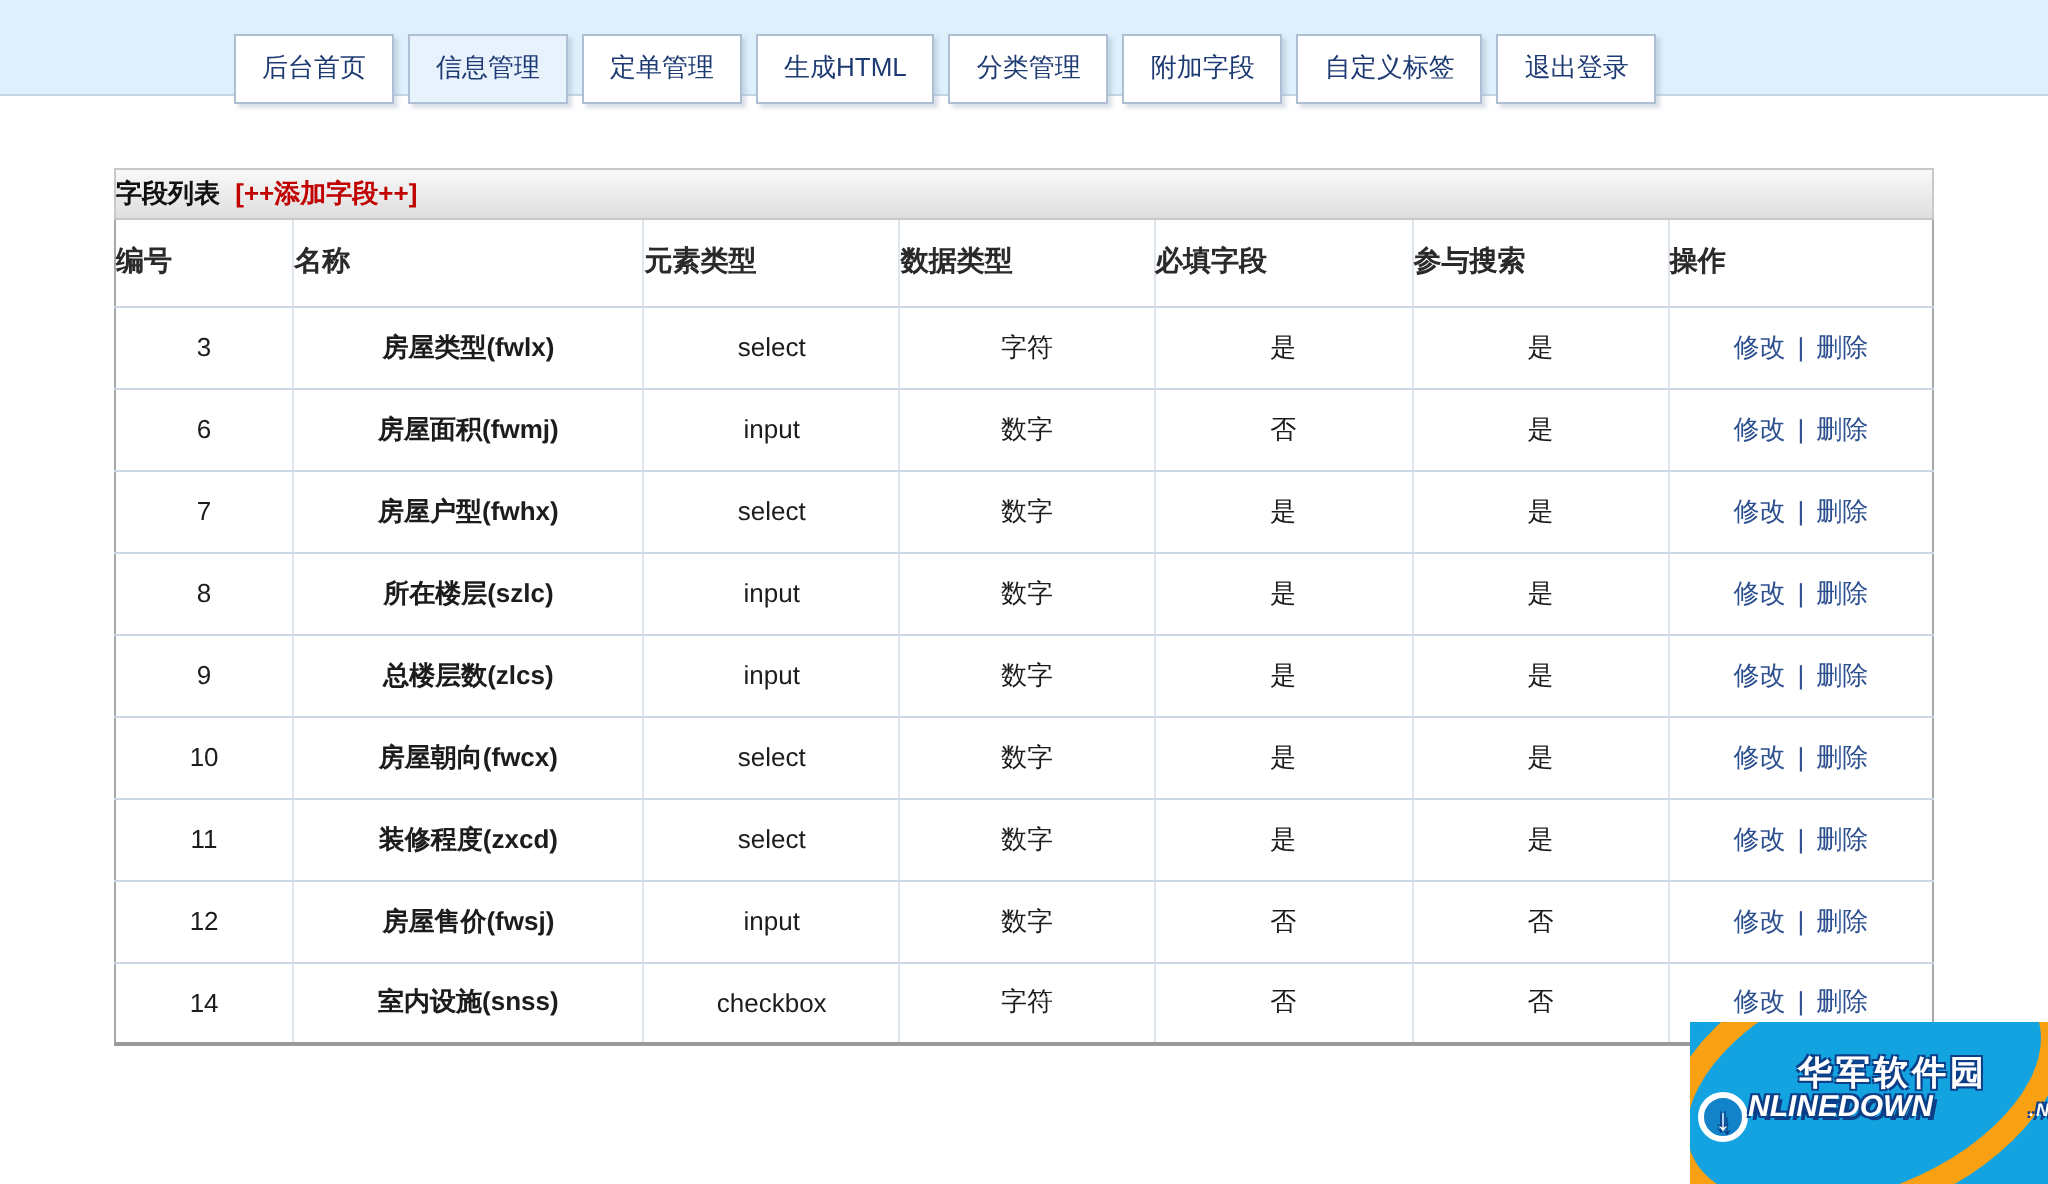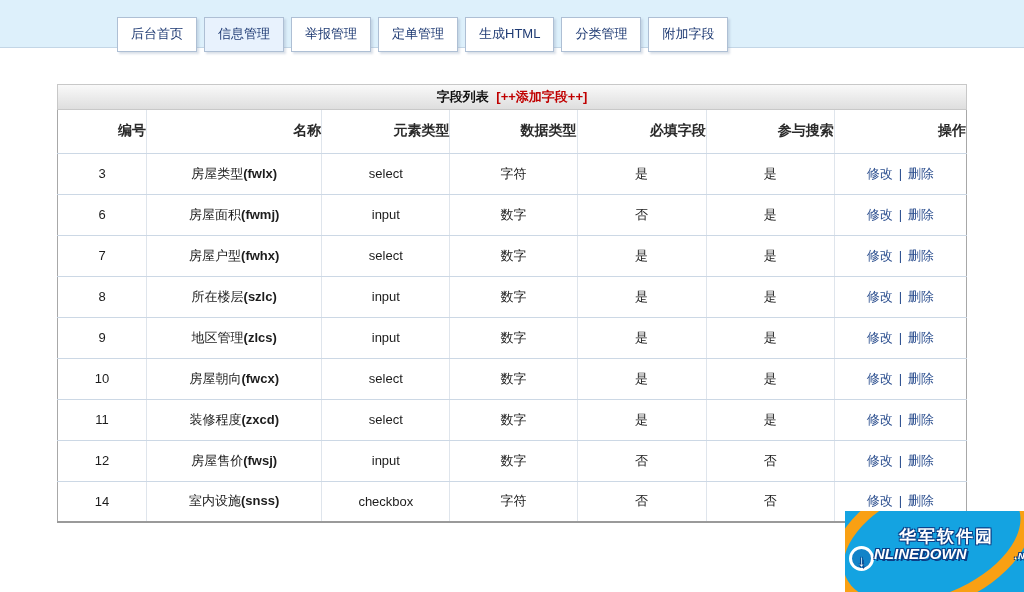--- a/index.html
+++ b/index.html
@@ -23,44 +23,44 @@
     background:#ffffff; border:1px solid #aebfd4;
     padding:7px 13px 8px 13px; font-size:13px; color:#1e3a73;
     cursor:pointer; white-space:nowrap;
     box-shadow:2px 2px 2px rgba(150,165,190,0.35);
   }
   .tab.active { background:#e8f2fd; }
 
   
   .panel { position:absolute; left:57px; top:84px; width:910px; }
   .title-bar {
-    height:26px; line-height:24px; text-align:center;
+    height:26px; line-height:24px; 
     background:linear-gradient(#f9f9f9,#dedede);
     border:1px solid #c8c8c8;
     font-size:13px; font-weight:bold; color:#111;
   }
   .title-bar .add-link { color:#c00000; text-decoration:none; font-weight:bold; margin-left:4px; cursor:pointer; }
 
   table.fields {
     width:910px; table-layout:fixed; border-collapse:collapse;
     border-left:1px solid #a8a8a8; border-right:1px solid #a8a8a8;
     border-bottom:2px solid #9a9a9a; background:#fff;
   }
   table.fields th {
     height:43px; font-size:14px; font-weight:bold; color:#2a2a2a;
-    text-align:right; background:#fff;
+    text-align:left; background:#fff;
     border-right:1px solid #dfe5ec; border-bottom:1px solid #ccd8e5;
   }
   table.fields td {
     height:41px; font-size:13px; color:#1c1c1c; text-align:center;
     border-right:1px solid #dfe5ec; border-bottom:1px solid #ccd8e5;
     background:#fff;
   }
   table.fields th:last-child, table.fields td:last-child { border-right:none; }
-  td.c-name b { font-weight:normal;margin-top:10px; }
+  td.c-name b { font-weight:bold;margin-top:10px; }
   td.c-name span { font-weight:bold; }
   td.c-ops a { color:#2c4f8f; text-decoration:none; cursor:pointer; }
   td.c-ops .sep { color:#2c4f8f; margin:0 6px; }
 
   
   .watermark {
     position:absolute; left:845px; top:511px; width:201px; height:81px;
     background:#14a3e1; overflow:hidden; z-index:10;
   }
   .wm-swoosh {
@@ -91,25 +91,26 @@
 </head>
 <body>
 
 <div class="page">
 
   <div class="topband"></div>
 
   <div class="tabs">
     <div class="tab">后台首页</div>
     <div class="tab active">信息管理</div>
-    <div class="tab">举报管理</div>
     <div class="tab">定单管理</div>
     <div class="tab">生成HTML</div>
     <div class="tab">分类管理</div>
     <div class="tab">附加字段</div>
+    <div class="tab">自定义标签</div>
+    <div class="tab">退出登录</div>
   </div>
 
   <div class="panel">
     <div class="title-bar">
       <span>字段列表</span>
       <a class="add-link">[++添加字段++]</a>
     </div>
 
     <table class="fields">
       <colgroup>
@@ -177,21 +178,21 @@
             <td class="c-dt">数字</td>
             <td class="c-req">是</td>
             <td class="c-srch">是</td>
             <td class="c-ops">
               <a>修改</a><span class="sep">|</span><a>删除</a>
             </td>
           </tr>
 
           <tr>
             <td class="c-id">9</td>
-            <td class="c-name"><b>地区管理</b><span>(zlcs)</span></td>
+            <td class="c-name"><b>总楼层数</b><span>(zlcs)</span></td>
             <td class="c-el">input</td>
             <td class="c-dt">数字</td>
             <td class="c-req">是</td>
             <td class="c-srch">是</td>
             <td class="c-ops">
               <a>修改</a><span class="sep">|</span><a>删除</a>
             </td>
           </tr>
 
           <tr>

